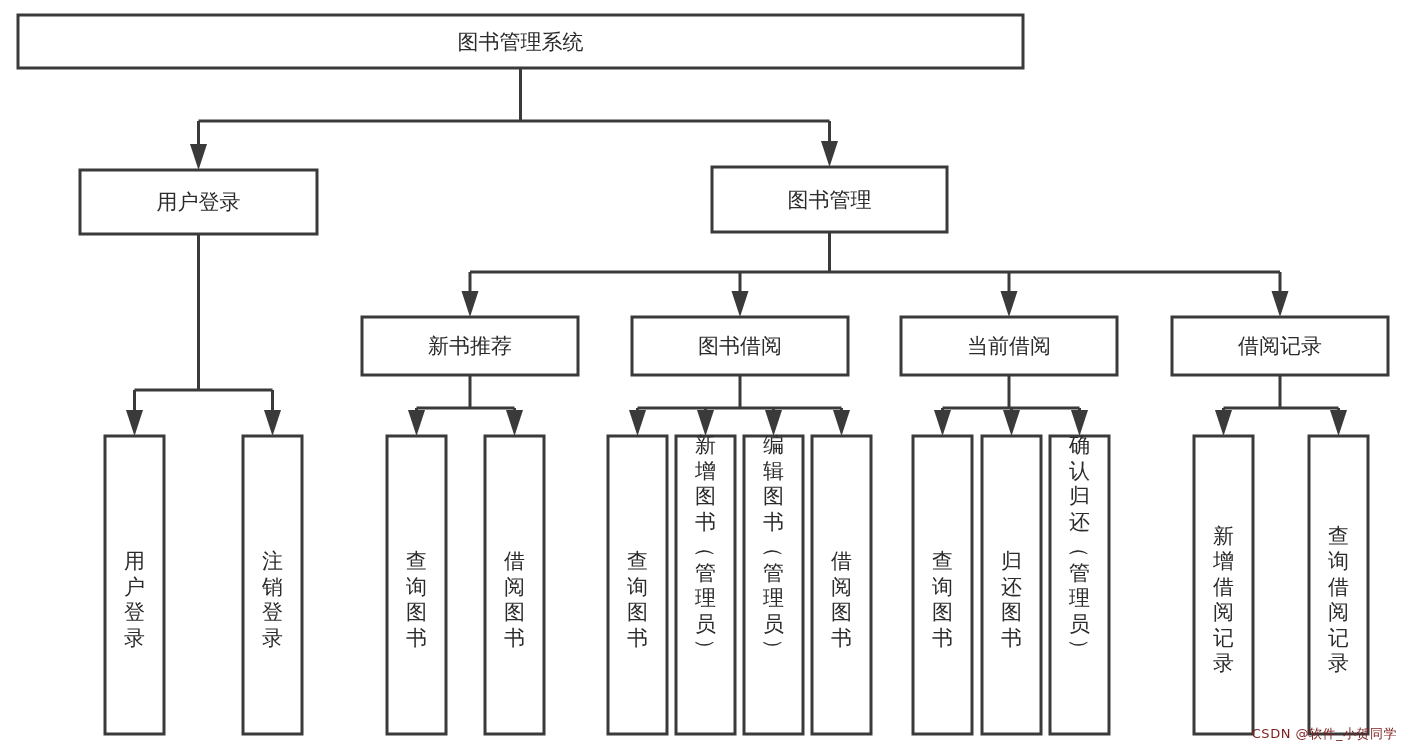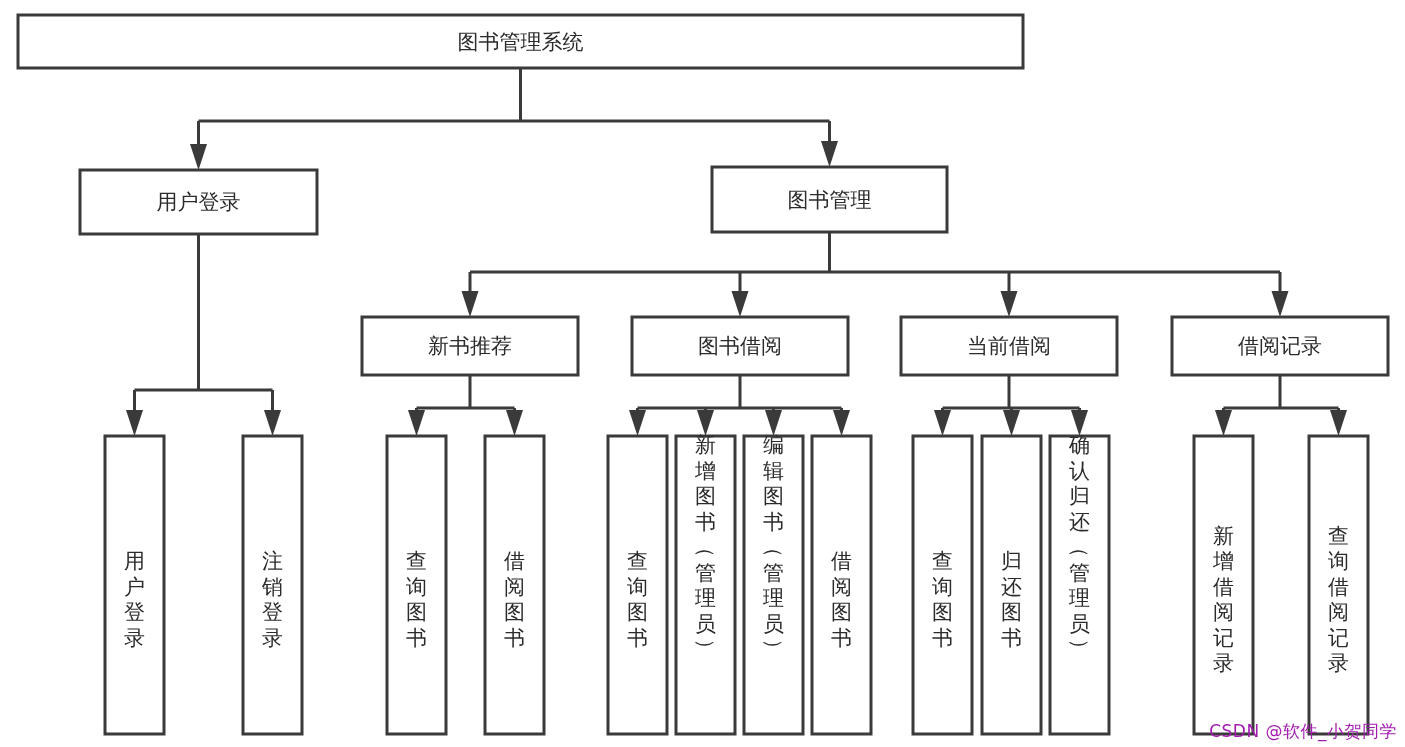--- a/index.html
+++ b/index.html
@@ -54,22 +54,22 @@
     fill: #2b2b2b;
     font-family: "DejaVu Sans", "Liberation Sans", sans-serif;
     font-size: 21px;
     text-anchor: middle;
   }
   .watermark {
     position: absolute;
     right: 8px;
     bottom: 4px;
     font-family: "DejaVu Sans", "Liberation Sans", sans-serif;
-    font-size: 17px;
-    color: #a21caf;
+    font-size: 13px;
+    color: #7f1d1d;
     white-space: nowrap;
     letter-spacing: 0.5px;
     pointer-events: none;
   }
 </style>
 </head>
 <body>
 
 <div id="diagram-root">
   <svg class="flow" viewBox="0 0 1405 747">

